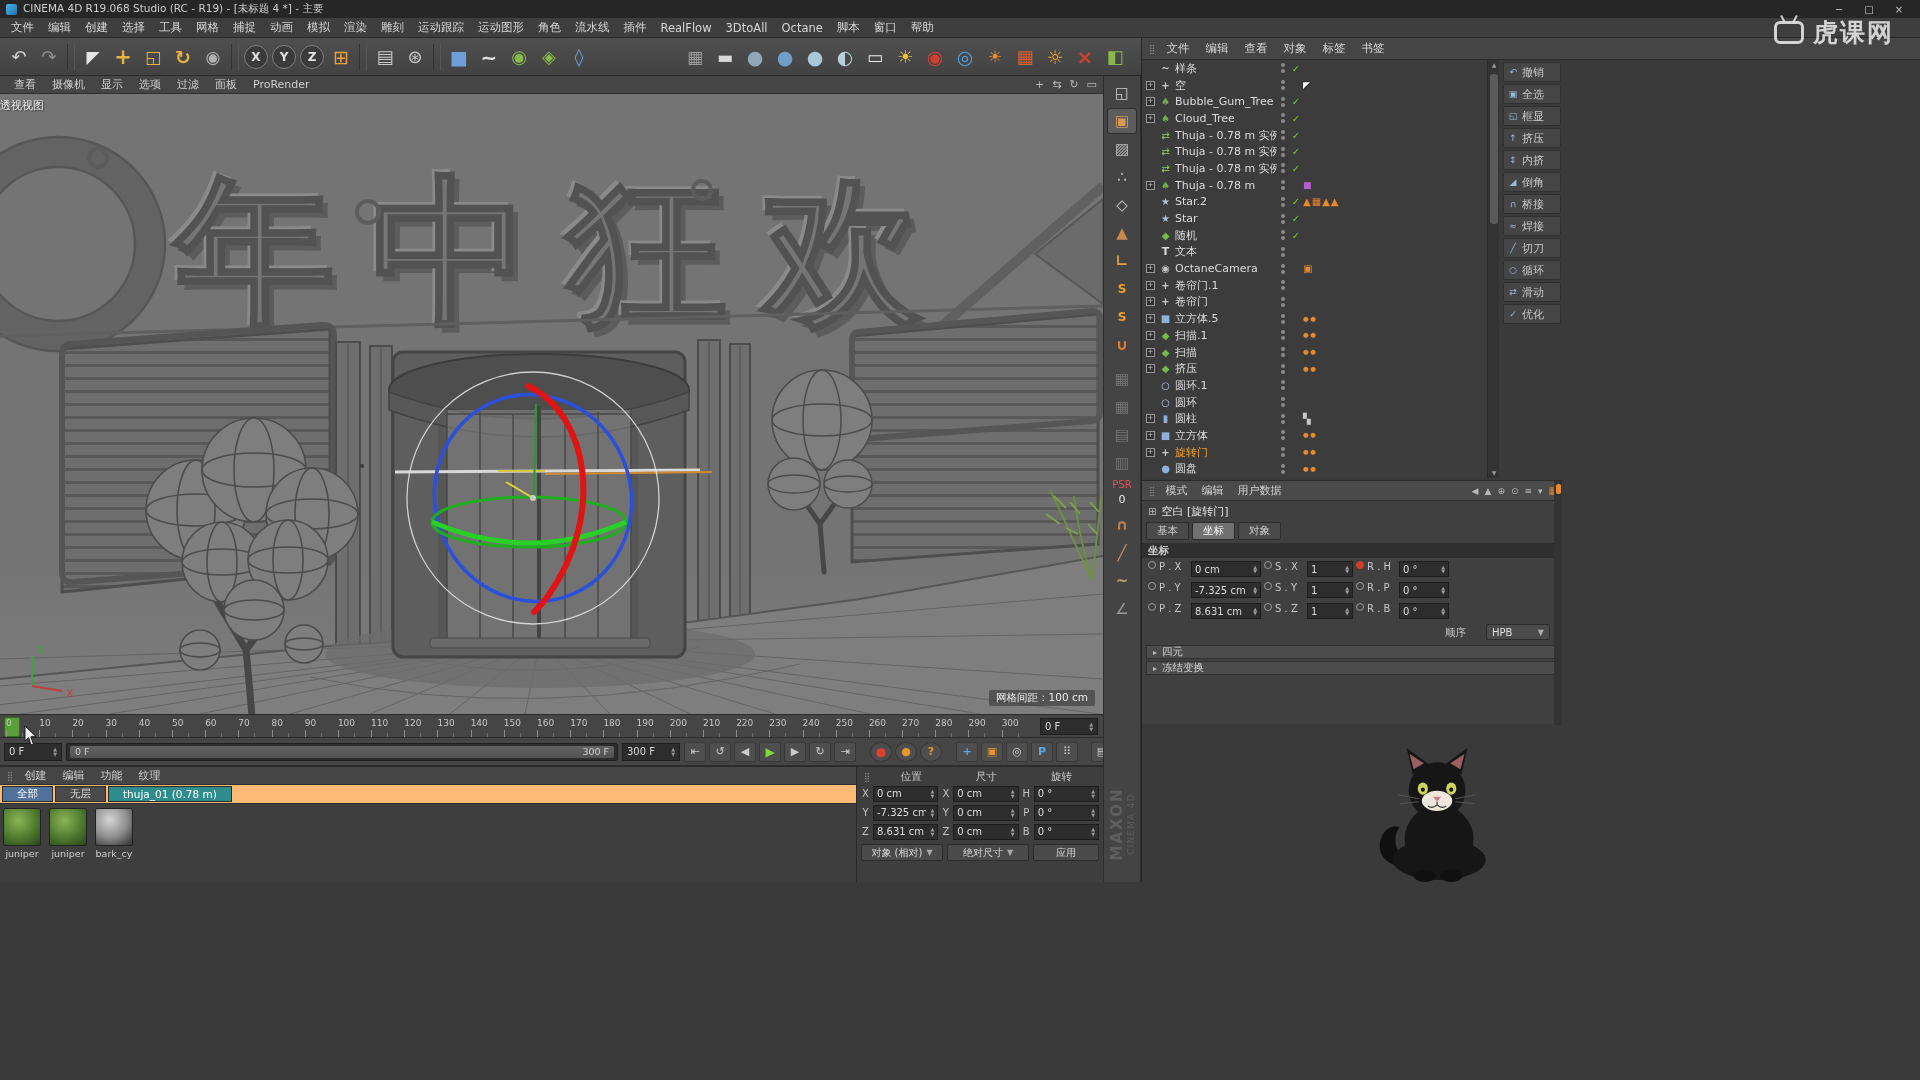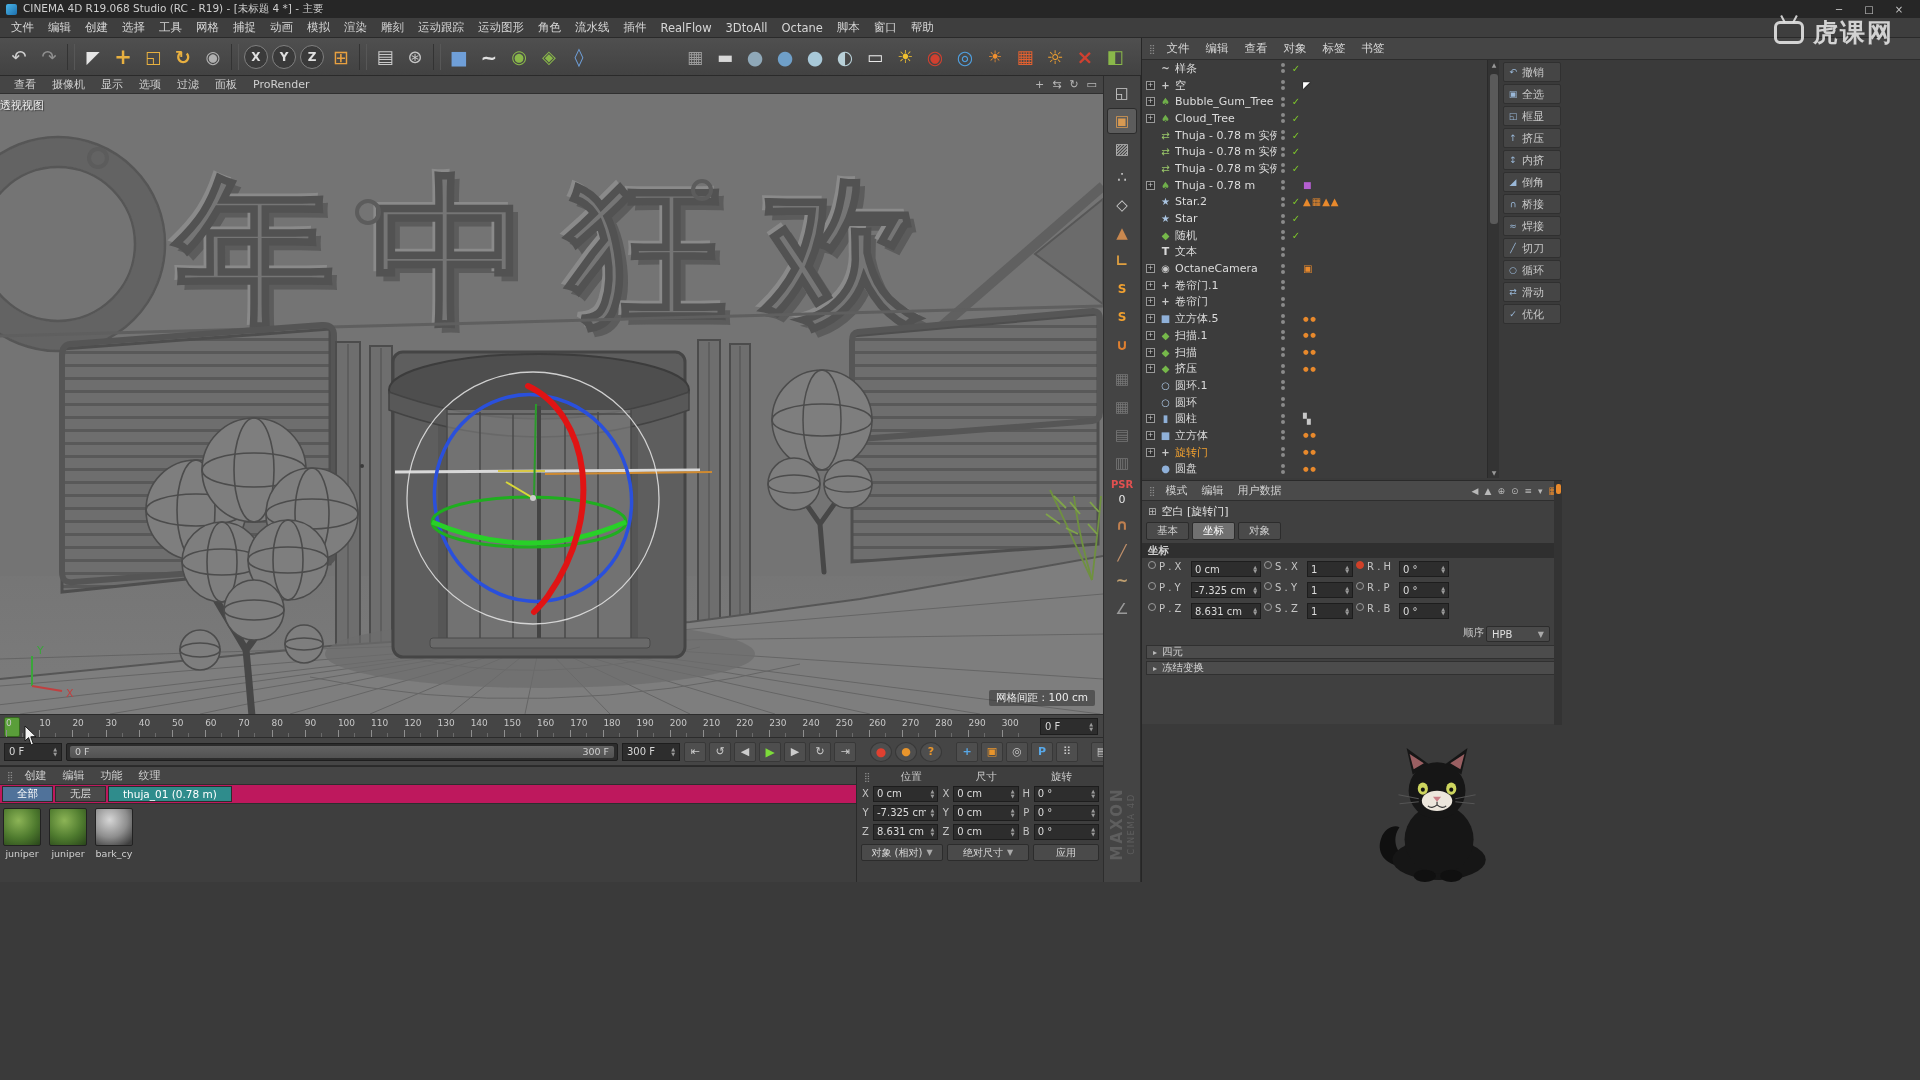--- a/index.html
+++ b/index.html
@@ -28,21 +28,21 @@
 .vp-menu-item{padding:0 8px;font-size:11px;color:#d0d0d0}
 .vp-corner{margin-left:auto;display:flex;gap:8px;color:#b8b8b8;font-size:11px}
 .viewport{position:absolute;left:0;top:94px;width:1103px;height:620px;overflow:hidden;background:#737373}
 .vp-label{position:absolute;left:0;top:4px;font-size:11px;color:#ededed;text-shadow:1px 1px 1px #3a3a3a;z-index:2}
 .grid-hint{position:absolute;right:8px;bottom:8px;font-size:10.5px;color:#ececec;background:rgba(30,30,30,.45);padding:1px 7px;border-radius:2px;z-index:2}
 
 
 .modecol{position:absolute;left:1103px;top:76px;width:38px;height:806px;background:#444;border-left:1px solid #2d2d2d;border-right:1px solid #2d2d2d;display:flex;flex-direction:column;align-items:center;padding-top:4px;gap:2px}
 .mc-item{width:30px;height:26px;flex:none;display:flex;align-items:center;justify-content:center;font-size:15px;border-radius:3px}
 .mc-item.act{background:#5c5c5c;box-shadow:inset 0 0 0 1px #2c2c2c}
-.psr{color:#e05050;font-weight:bold;font-size:10px;height:13px;line-height:13px}
+.psr{color:#e05050;font-weight:normal;font-size:10px;height:13px;line-height:13px}
 .zero{color:#e8e8e8;font-size:11px;height:13px;line-height:13px}
 .maxon{position:absolute;left:1103px;top:766px;width:38px;height:116px;display:flex;align-items:center;justify-content:center;z-index:3}
 .maxon-inner{transform:rotate(-90deg);text-align:center;white-space:nowrap}
 .maxon-big{font-size:15px;font-weight:bold;color:#5e5e5e;letter-spacing:2px}
 .maxon-small{font-size:8.5px;color:#5e5e5e;letter-spacing:1.5px}
 
 
 .ruler{position:absolute;left:0;top:714px;width:1103px;height:24px;background:#454545;border-top:1px solid #2c2c2c;border-bottom:1px solid #2c2c2c}
 .playhead{position:absolute;left:4px;top:2px;width:16px;height:20px;background:#5a9e3a;border:1px solid #36671f;border-radius:2px;z-index:1}
 .ticks{position:absolute;left:6px;top:0;height:100%;display:flex;width:1030px;overflow:hidden;z-index:2}
@@ -67,21 +67,21 @@
 .tr-btn.rec-org{color:#e8952c;border-radius:50%;font-weight:bold}
 .tr-btn.tg-blue{color:#58a8e8;font-weight:bold}
 .tr-btn.tg-org2{color:#e8952c}
 .tr-btn.gap{margin-left:10px}
 
 
 .matpanel{position:absolute;left:0;top:766px;width:856px;height:116px;background:#3e3e3e;border-top:1px solid #2a2a2a}
 .panel-menu{height:18px;background:#454545;border-bottom:1px solid #2e2e2e;display:flex;align-items:center;padding:0 4px}
 .panel-menu-item{padding:0 8px;font-size:11px;color:#d0d0d0}
 .grip{color:#8a8a8a;font-size:9px;padding:0 3px}
-.mat-tabs{height:19px;display:flex;align-items:center;gap:2px;padding:1px 2px;background:#be185d;border-bottom:1px solid #2e2e2e}
+.mat-tabs{height:19px;display:flex;align-items:center;gap:2px;padding:1px 2px;background:#fdba74;border-bottom:1px solid #2e2e2e}
 .mat-tab{height:16px;display:flex;align-items:center;justify-content:center;padding:0 14px;font-size:10.5px;background:#4a4a4a;color:#d8d8d8;border:1px solid #2c2c2c}
 .mat-tab.tab-blue{background:#50729a;color:#fff}
 .mat-tab.tab-teal{background:#2f8c8c;color:#fff}
 .mat-items{display:flex;gap:6px;padding:4px 2px}
 .mat-item{width:40px;display:flex;flex-direction:column;align-items:center;gap:2px}
 .mat-thumb{width:38px;height:38px;border:1px solid #222;border-radius:2px}
 .thumb-tree{background:radial-gradient(circle at 40% 32%,#8cb456,#4e7a2e 55%,#28441a 100%)}
 .thumb-sphere{background:radial-gradient(circle at 38% 30%,#d6d6d6,#8e8e8e 52%,#3f3f3f 90%)}
 .mat-name{font-size:9.5px;color:#d0d0d0}
 
@@ -146,21 +146,21 @@
 .attr-tab{padding:1px 10px;font-size:10.5px;background:#4a4a4a;border:1px solid #2c2c2c;color:#cfcfcf;border-radius:2px}
 .attr-tab.on{background:#707070;color:#fff}
 .attr-section{height:15px;background:#2f2f2f;display:flex;align-items:center;padding:0 6px;font-size:10.5px;color:#cfcfcf;font-weight:bold;margin-top:2px}
 .attr-rows{padding:3px 6px 0 6px}
 .attr-row{display:flex;align-items:flex-start;height:21px;gap:3px}
 .adot{width:8px;height:8px;border-radius:50%;border:1.5px solid #9a9a9a;flex:none}
 .adot.dot-red{background:#d04028;border-color:#d04028}
 .alabel{width:29px;flex:none;font-size:10px;color:#c6c6c6;white-space:nowrap}
 .afield{height:16px;background:#2d2d2d;border:1px solid #1d1d1d;display:flex;align-items:center;padding:0 3px;font-size:10px;color:#dcdcdc}
 .afield.w1{width:70px}.afield.w2{width:46px}.afield.w3{width:50px}
-.attr-order{display:flex;align-items:flex-start;justify-content:flex-end;gap:2px;padding:2px 12px;height:18px}
+.attr-order{display:flex;align-items:flex-end;justify-content:flex-end;gap:20px;padding:2px 12px;height:18px}
 .order-label{font-size:10.5px;color:#c8c8c8}
 .order-drop{width:64px;height:16px;background:#4a4a4a;border:1px solid #2c2c2c;display:flex;align-items:center;justify-content:space-between;padding:0 5px;font-size:10px;color:#e0e0e0;border-radius:2px}
 .attr-collapsed{display:flex;flex-direction:column;gap:2px;padding:3px 4px}
 .acoll{height:14px;background:#4c4c4c;border:1px solid #303030;display:flex;align-items:center;padding:0 6px;gap:5px;font-size:10.5px;color:#d4d4d4}
 .acoll .car{font-size:8px;color:#bbb}
 .attr-scroll{position:absolute;right:0;top:0;width:8px;height:244px;background:#333}
 .attr-scroll::before{content:"";position:absolute;left:1.5px;top:3px;width:5px;height:10px;background:#e8892c;border-radius:2px}
 
 
 .watermark{position:absolute;left:1774px;top:16px;display:flex;align-items:center;gap:9px;opacity:.85;z-index:9}

